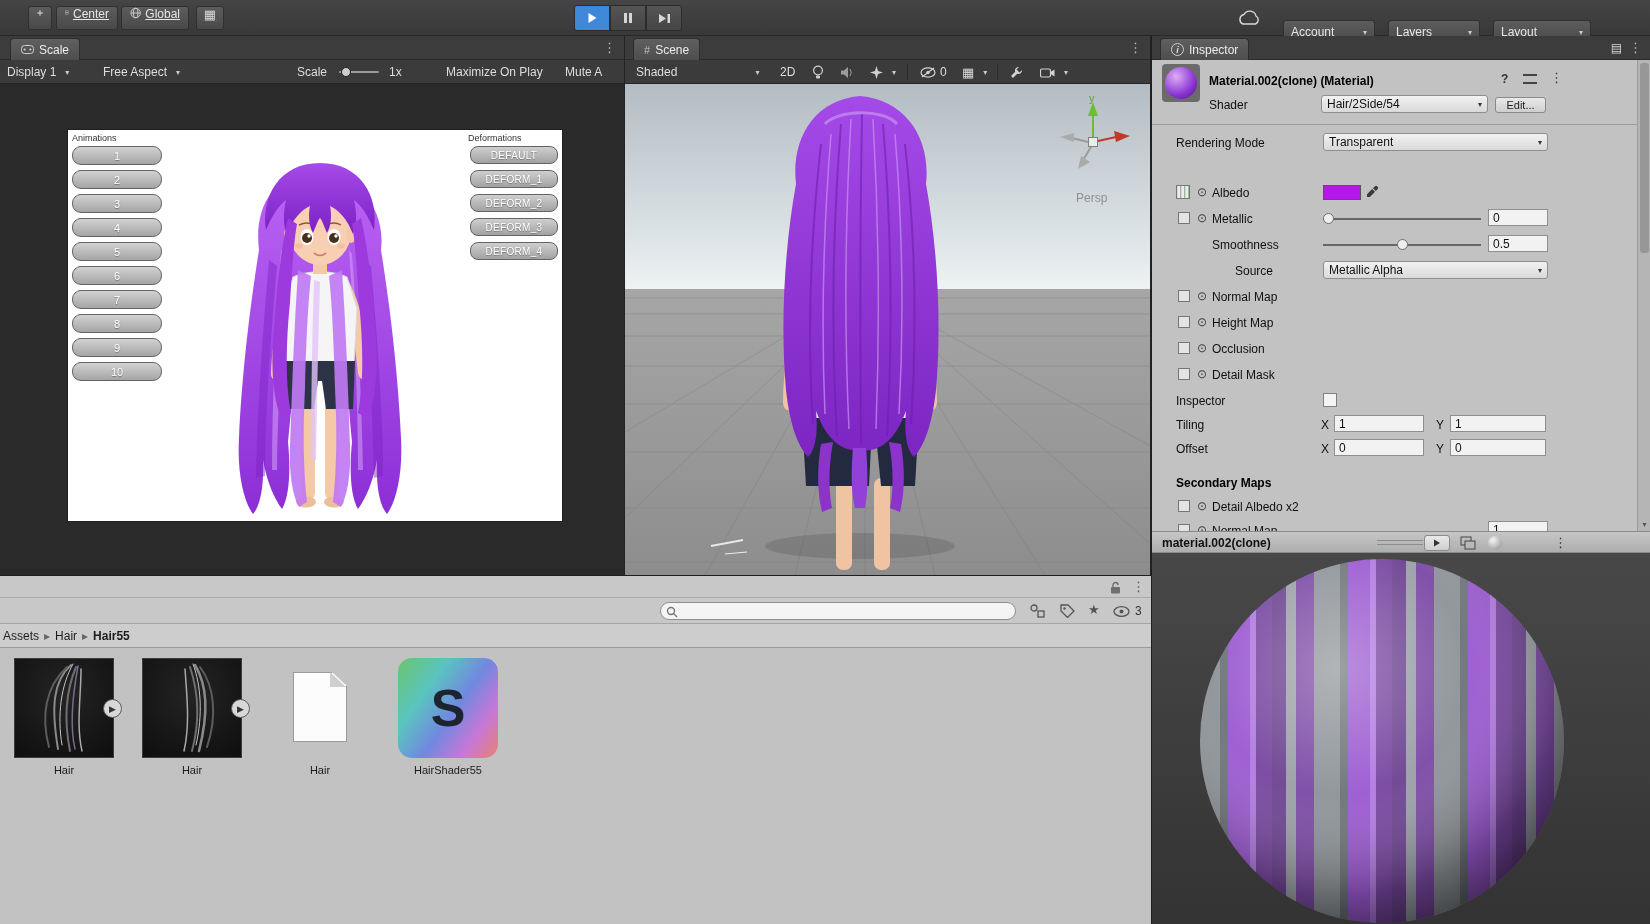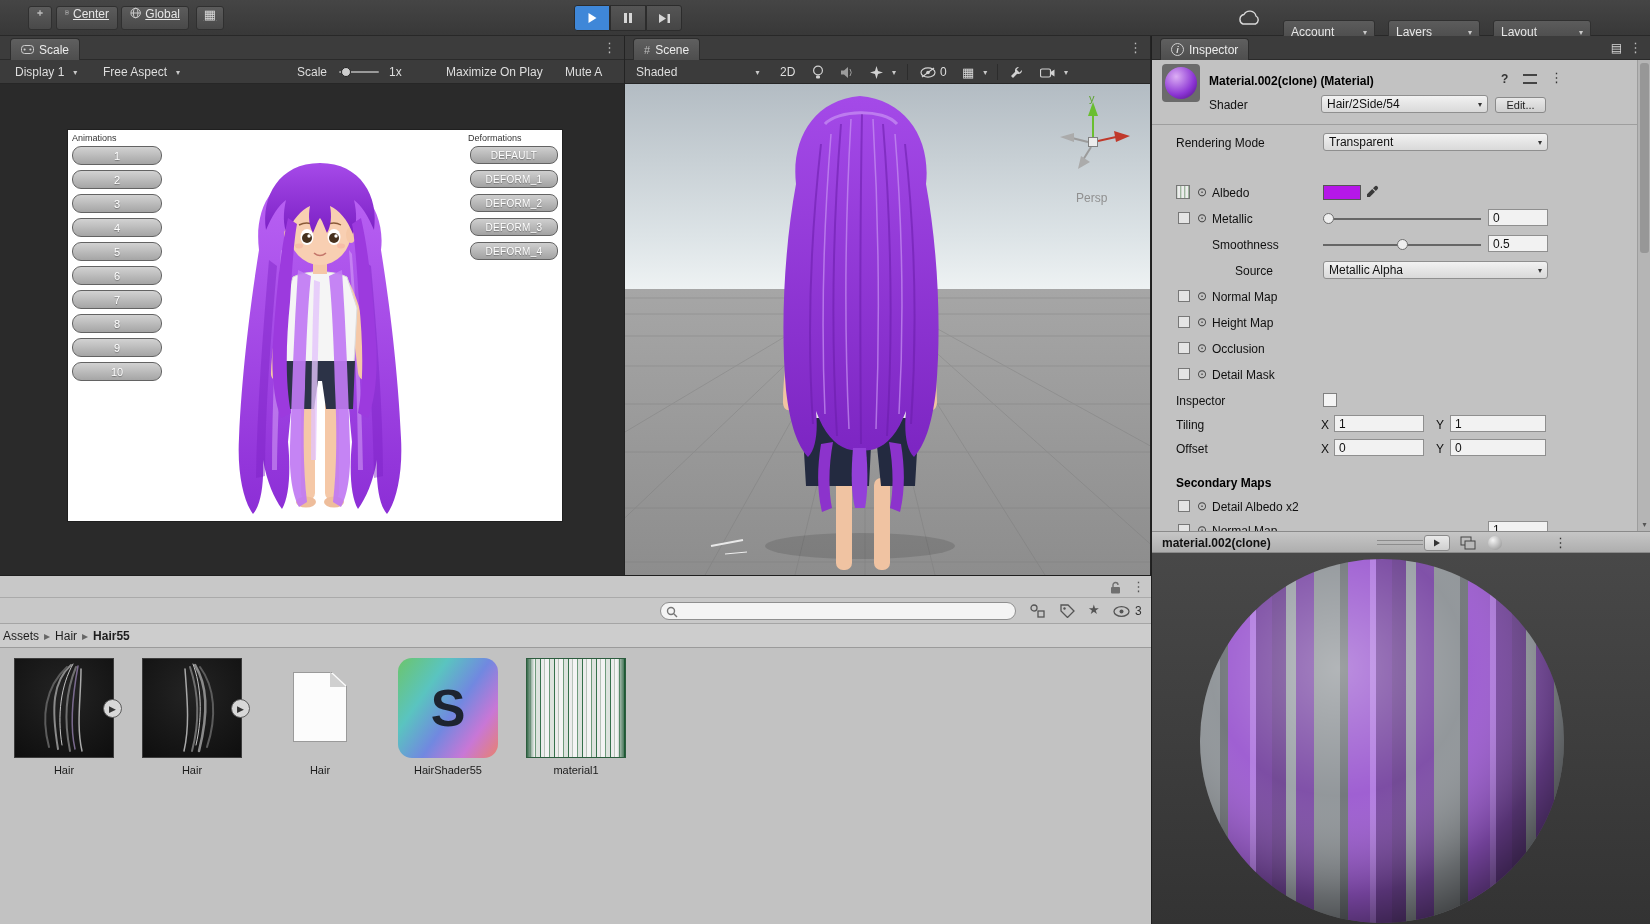--- a/index.html
+++ b/index.html
@@ -186,21 +186,21 @@
         <svg class="icon-svg" width="13" height="9" viewBox="0 0 13 9">
             <rect x="0.5" y="0.5" width="12" height="8" rx="3" fill="none" stroke="#cfcfcf"></rect>
             <circle cx="3.6" cy="4.5" r="1.1" fill="#cfcfcf"></circle>
             <circle cx="9.4" cy="4.5" r="1.1" fill="#cfcfcf"></circle>
           </svg>
         <span>Scale</span>
       </div>
       <span class="kebab" style="right:8px;">⋮</span>
     </div>
     <div class="view-toolbar">
-      <div class="flat" style="left:12px;text-align:right;">
+      <div class="flat" style="left:4px;text-align:right;">
         <span>Display 1</span>
           <span class="caret">▾</span>
       </div>
       <div class="flat" style="left:100px;">
         <span>Free Aspect</span>
           <span class="caret">▾</span>
       </div>
       <div class="flat" style="left:294px;">
         <span>Scale</span>
       </div>
@@ -699,22 +699,18 @@
         <div class="asset-label">Hair</div>
       </div>
 
       <div class="asset" style="left:396px;">
         <div class="thumb thumb-shader">
           <span class="s-letter">S</span>
         </div>
         <div class="asset-label">HairShader55</div>
       </div>
 
-      <div class="asset" style="left:524px;">
-        <div class="thumb thumb-tex1"></div>
-        <div class="asset-label">material1</div>
-      </div>
 
 
     </div>
   </div>
 
 </div>
 
 </body></html>

